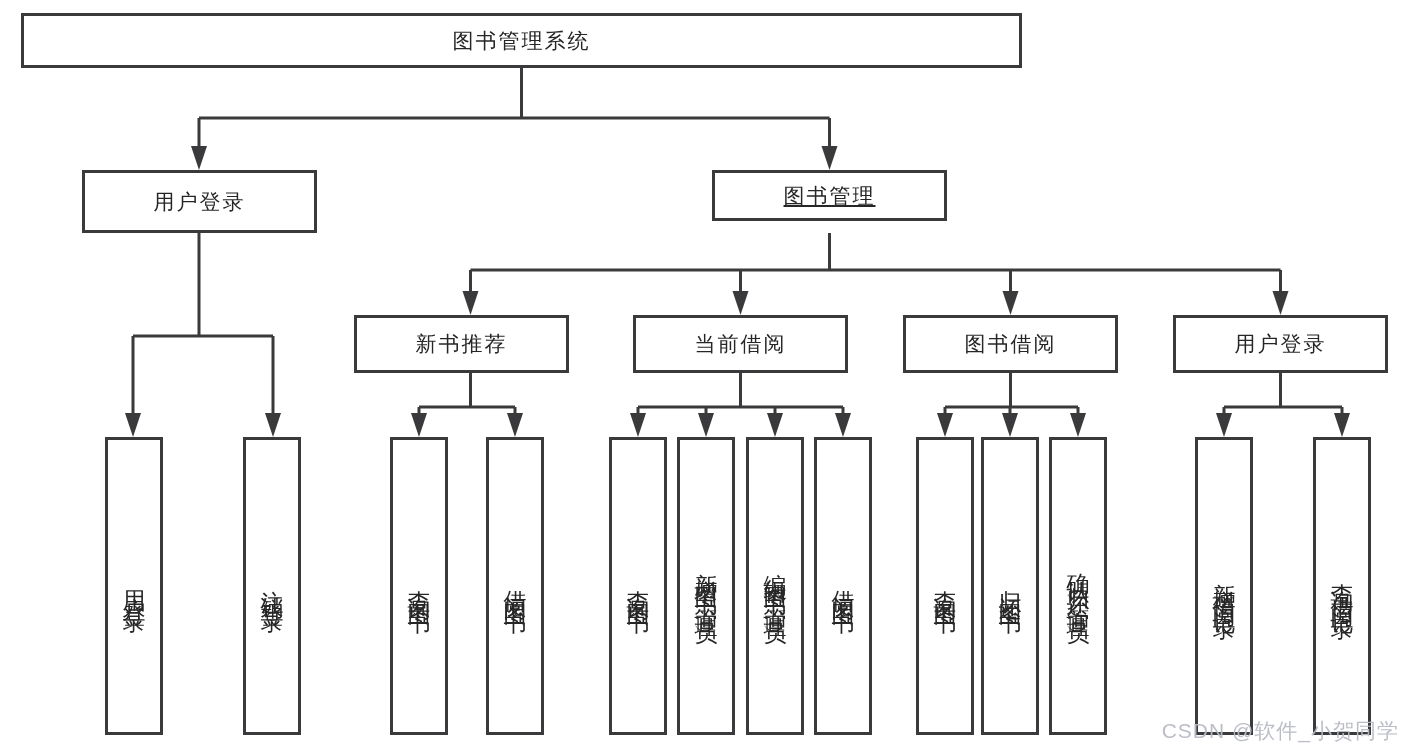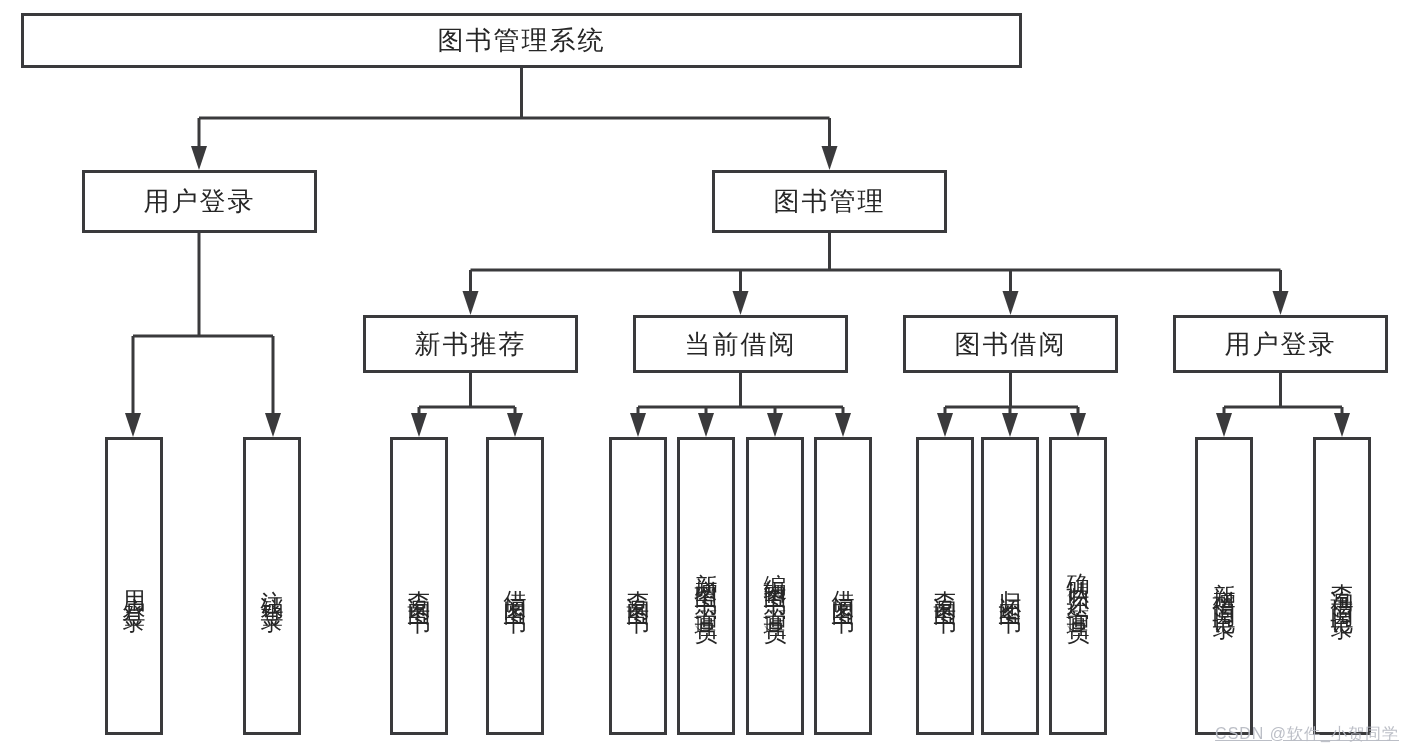--- a/index.html
+++ b/index.html
@@ -18,29 +18,29 @@
   }
   .box {
     position: absolute;
     box-sizing: border-box;
     background: #ffffff;
     border: 3px solid #3a3a3c;
     display: flex;
     align-items: center;
     justify-content: center;
     color: #262626;
-    font-size: 26px;
+    font-size: 21px;
     letter-spacing: 2px;
     text-align: center;
   }
   .box.root   { left: 21px;  top: 13px;  width: 1001px; height: 55px; }
   .box.l2a    { left: 82px;  top: 170px; width: 235px;  height: 63px; }
-  .box.l2b    { left: 712px; top: 170px; width: 235px;  height: 63px; }
+  .box.l2b    { left: 712px; top: 170px; width: 235px;  height: 51px; text-decoration: underline; }
   .box.l3     { top: 315px; width: 215px; height: 58px; }
-  .box.l3.p1  { left: 363px; }
+  .box.l3.p1  { left: 354px; }
   .box.l3.p2  { left: 633px; }
   .box.l3.p3  { left: 903px; }
   .box.l3.p4  { left: 1173px; }
   .box.leaf   { top: 437px; width: 58px; height: 298px; font-size: 23px; letter-spacing: 0; }
   .box.leaf span {
     writing-mode: vertical-rl;
     text-orientation: mixed;
     letter-spacing: 7px;
     line-height: 1;
   }
@@ -54,26 +54,25 @@
   .box.leaf.c8  { left: 814px; }
   .box.leaf.c9  { left: 916px; }
   .box.leaf.c10 { left: 981px; }
   .box.leaf.c11 { left: 1049px; }
   .box.leaf.c12 { left: 1195px; }
   .box.leaf.c13 { left: 1313px; }
   .watermark {
     position: absolute;
     right: 6px;
     bottom: 2px;
-    font-size: 16px;
+    font-size: 21px;
     color: rgba(183, 187, 195, 0.95);
     letter-spacing: 1px;
     white-space: nowrap;
     pointer-events: none;
-    text-decoration: underline;
   }
 </style>
 </head>
 <body>
 
 <div class="canvas">
 
   <svg class="connectors" viewBox="0 0 1405 747" xmlns="http://www.w3.org/2000/svg" aria-hidden="true">
     <g stroke="#3a3a3c" stroke-width="3" fill="none">
       <path d="M521.5 68V118 M199 118H829.5 M199 118V152 M829.5 118V152

